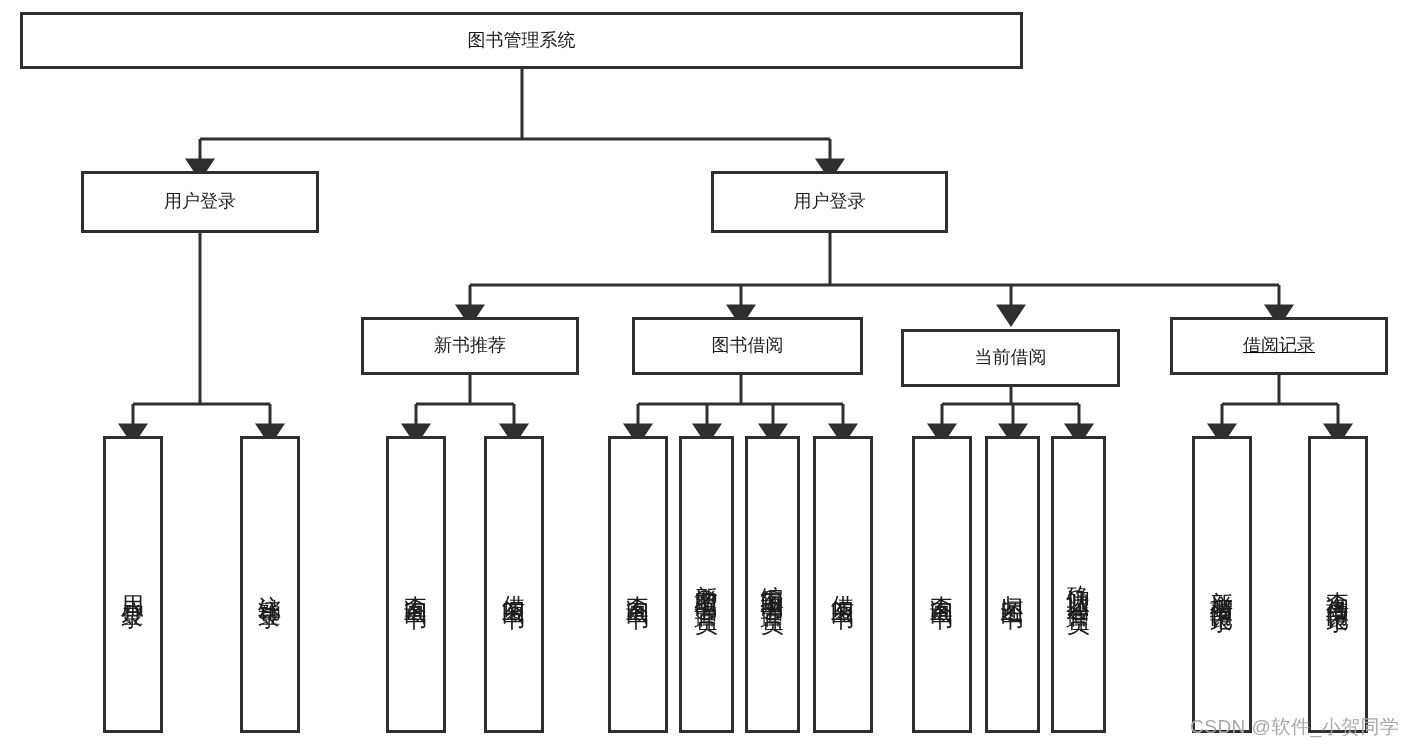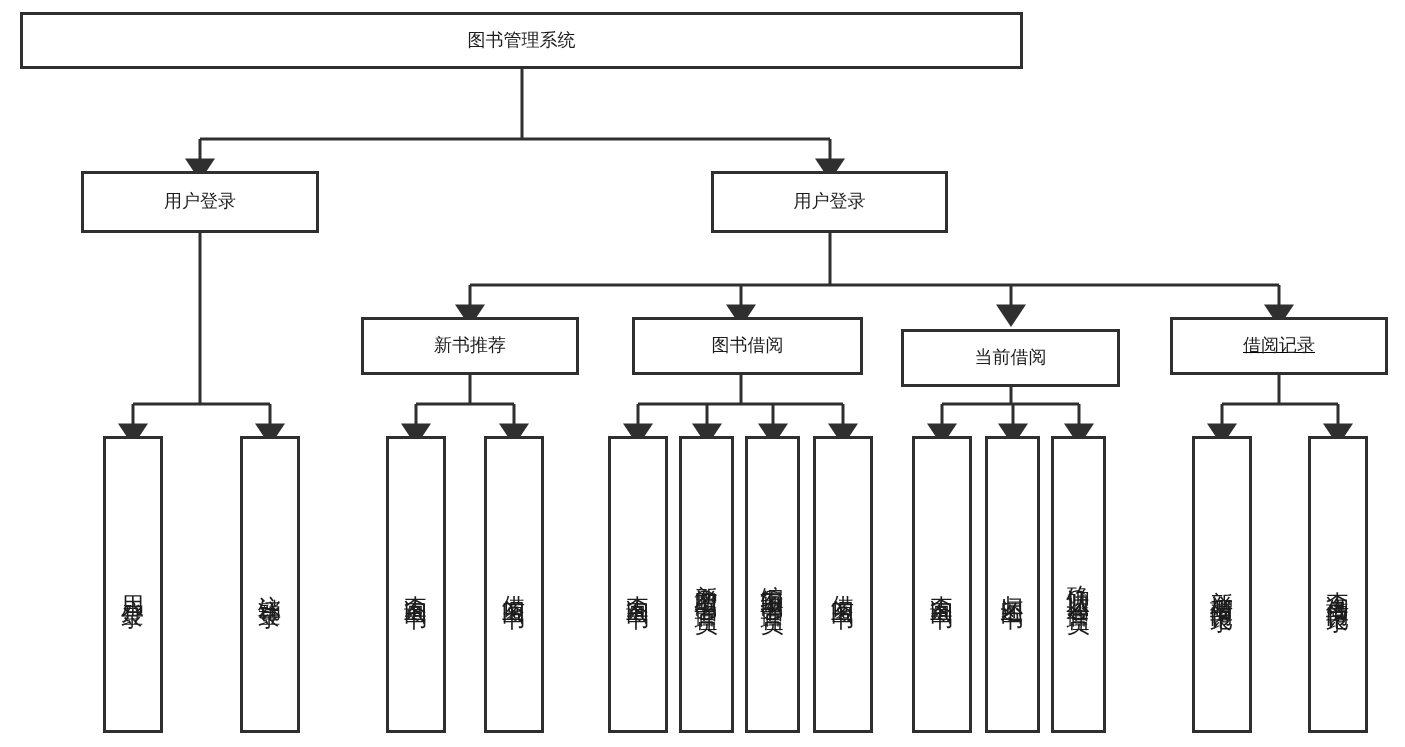--- a/index.html
+++ b/index.html
@@ -172,13 +172,14 @@
         <span class="node-label" style="color: rgb(28, 28, 28);">确认归还（管理员）</span>
       </div>
       <div class="node vert" style="left: 1192px; top: 436px; width: 60px; height: 297px; border-color: rgb(47, 47, 47); background: rgb(255, 255, 255);">
         <span class="node-label" style="color: rgb(28, 28, 28);">新增借阅记录</span>
       </div>
       <div class="node vert" style="left: 1308px; top: 436px; width: 60px; height: 297px; border-color: rgb(47, 47, 47); background: rgb(255, 255, 255);">
         <span class="node-label" style="color: rgb(28, 28, 28);">查询借阅记录</span>
       </div>
     </div>
 
+  <div id="watermark">CSDN @软件_小贺同学</div>
 </div>
 
 </body></html>

